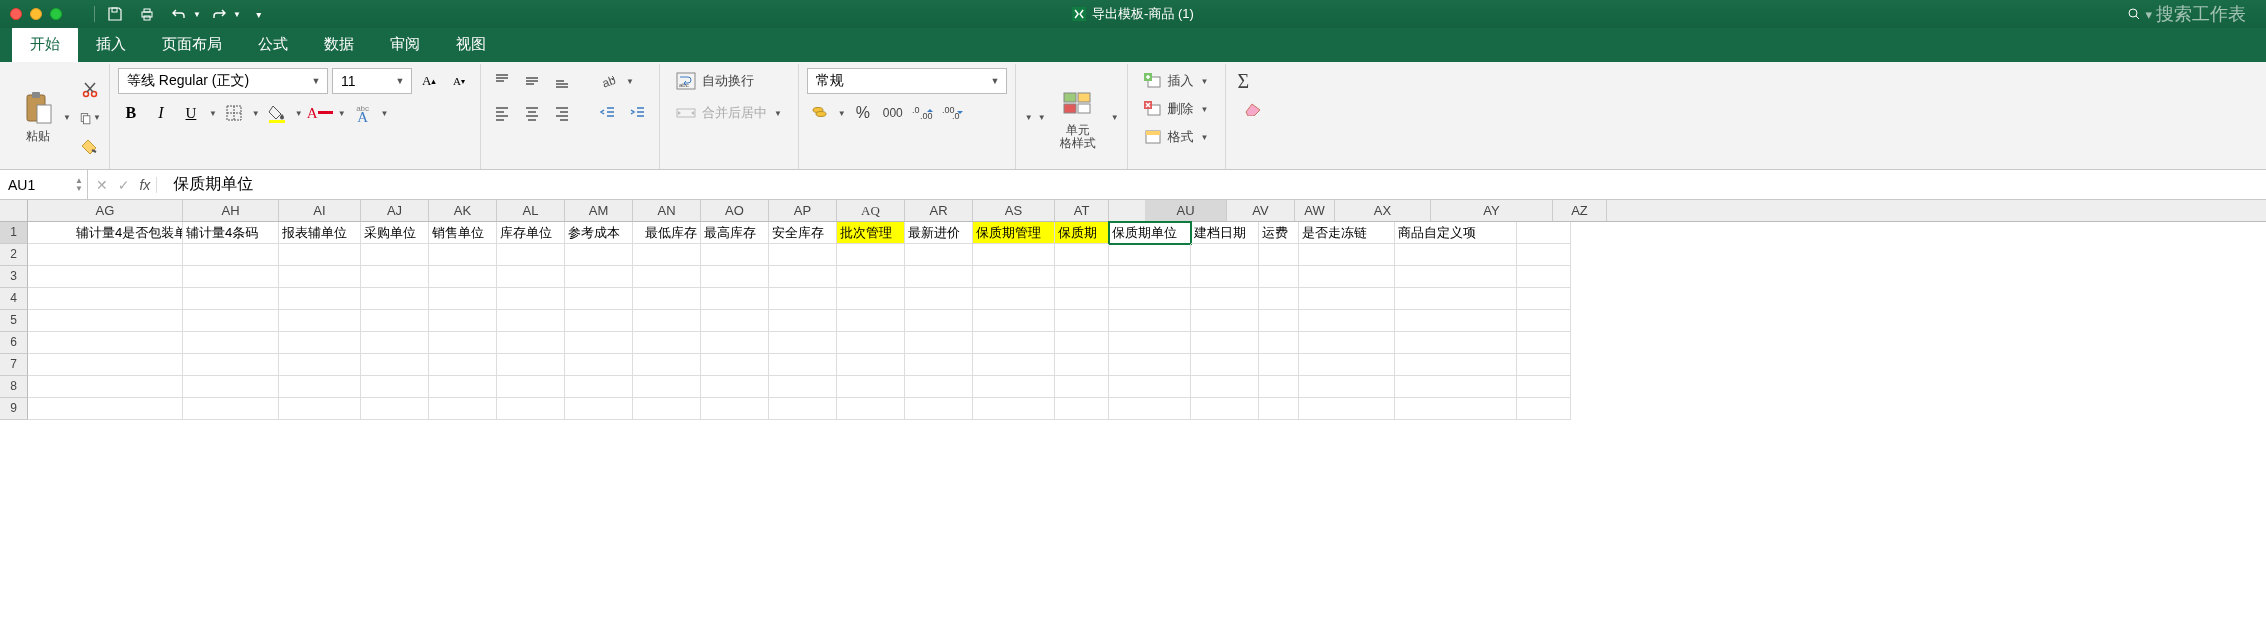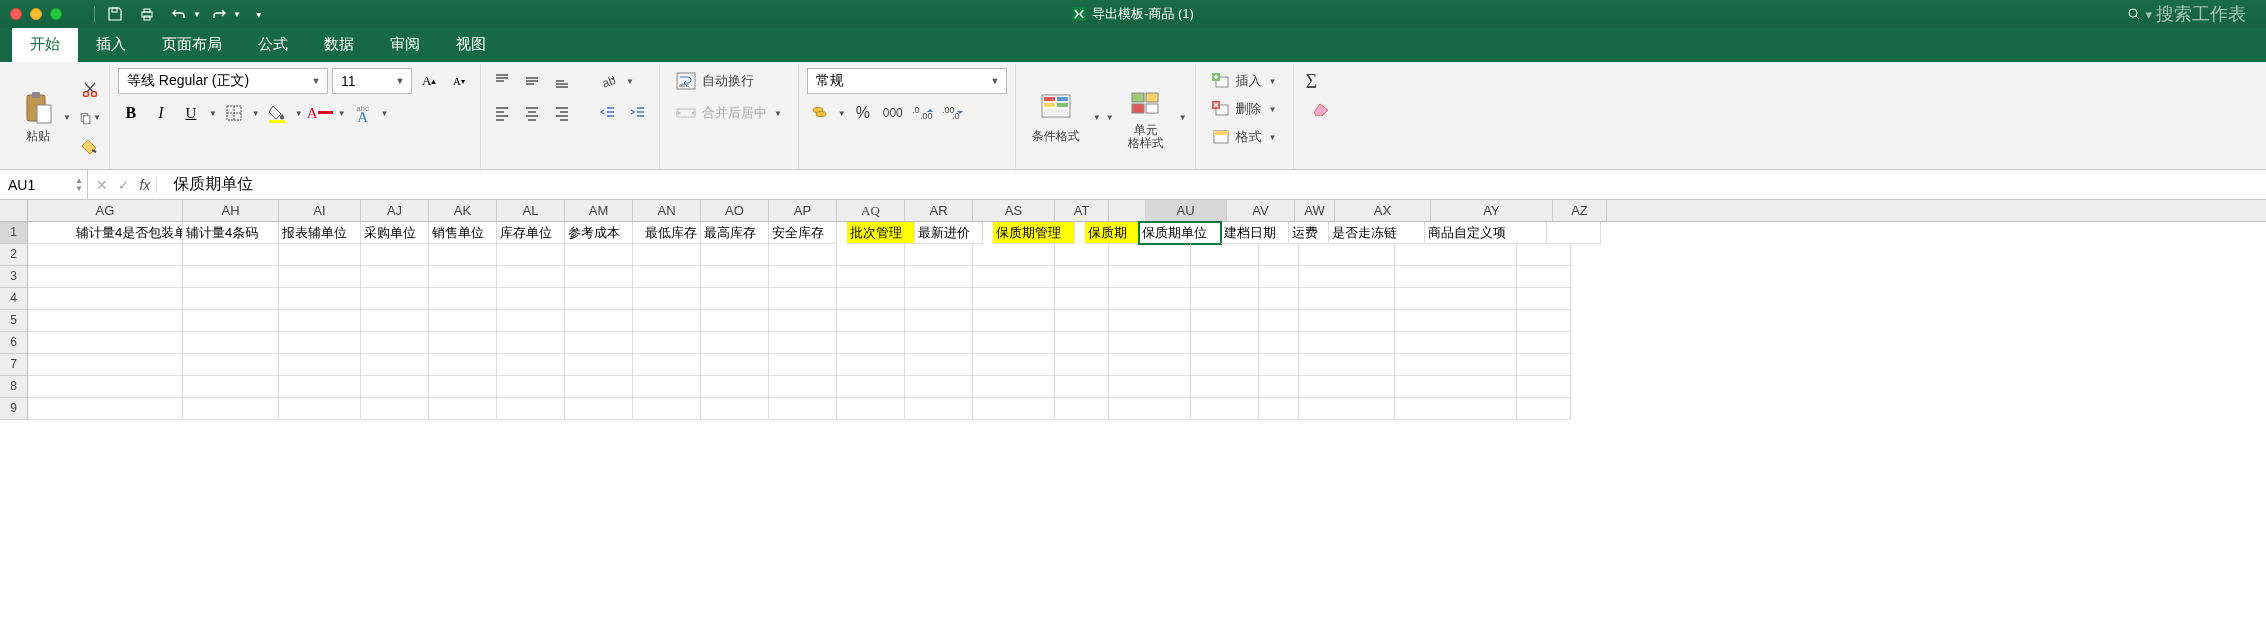--- a/index.html
+++ b/index.html
@@ -53,21 +53,21 @@
 .sheet { position: relative; }
 .col-headers { display: flex; height: 22px; background: #eee; border-bottom: 1px solid #bbb; }
 .corner { width: 28px; border-right: 1px solid #bbb; background: #eee; }
 .col-h { border-right: 1px solid #ccc; text-align: center; font-size: 13px; color: #444; line-height: 22px; background: #eee; }
 .col-h.sel { background: #d8d8d8; margin-left: 36px; }
 .rows { }
 .row { display: flex; height: 22px; }
 .row-h { width: 28px; border-right: 1px solid #bbb; border-bottom: 1px solid #ccc; text-align: center; font-size: 12px; color: #444; line-height: 21px; background: #eee; }
 .row-h.sel { background: #d8d8d8; }
 .cell { border-right: 1px solid #ddd; border-bottom: 1px solid #ddd; font-size: 13px; line-height: 21px; padding: 0 3px; white-space: nowrap; overflow: hidden; color: #000; }
-.cell.hl { background: #ffff00; margin-left: 10px; }
+.cell.hl { background: #ffff00; }
 .cell.selected { outline: 2px solid #0f7b3e; outline-offset: -1px; background: #fff; }
 
 svg { display: block; }
 </style>
 </head>
 <body>
 
 <div class="titlebar">
   <div class="traffic">
     <div class="traffic-light tl-red"></div>
@@ -327,33 +327,20 @@
               <text x="0" y="8" font-size="9" fill="#444">.00</text>
               <text x="10" y="14" font-size="9" fill="#444">.0</text>
               <path d="M18 9l-3-3h6z" fill="#3a7cc4"></path>
             </svg>
           </div>
       </div>
     </div>
   </div>
 
   <div class="group" style="flex-direction:row;gap:4px">
-    <div class="big-btn" style="width:64px">
-      <div class="big-btn-icon">
-          <svg width="32" height="30" viewBox="0 0 32 30">
-            <rect x="2" y="2" width="28" height="22" fill="#fff" stroke="#888"></rect>
-            <rect x="4" y="4" width="11" height="4" fill="#e15b5b"></rect>
-            <rect x="17" y="4" width="11" height="4" fill="#5b9bd5"></rect>
-            <rect x="4" y="10" width="11" height="4" fill="#ffd26b"></rect>
-            <rect x="17" y="10" width="11" height="4" fill="#7cc46c"></rect>
-            <rect x="4" y="16" width="24" height="6" fill="#eee"></rect>
-          </svg>
-        </div>
-      <span>条件格式</span>
-    </div>
       <span class="drop-caret" style="align-self:center">▼</span>
       <span class="drop-caret" style="align-self:center">▼</span>
     <div class="big-btn" style="width:56px">
       <div class="big-btn-icon">
           <svg width="32" height="30" viewBox="0 0 32 30">
             <rect x="2" y="4" width="12" height="9" fill="#9cc97a" stroke="#888"></rect>
             <rect x="16" y="4" width="12" height="9" fill="#ffd26b" stroke="#888"></rect>
             <rect x="2" y="15" width="12" height="9" fill="#e15b5b" stroke="#888"></rect>
             <rect x="16" y="15" width="12" height="9" fill="#fff" stroke="#888"></rect>
           </svg>

